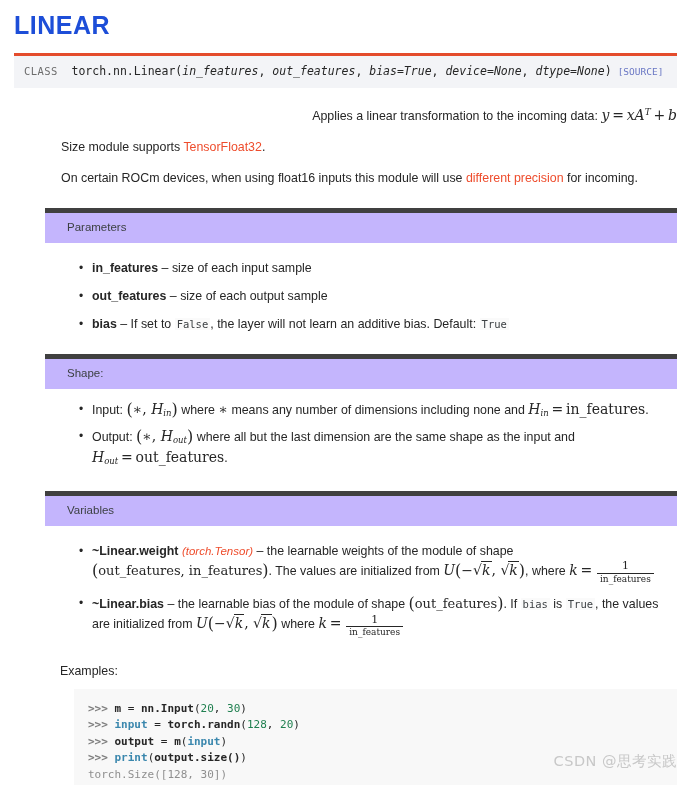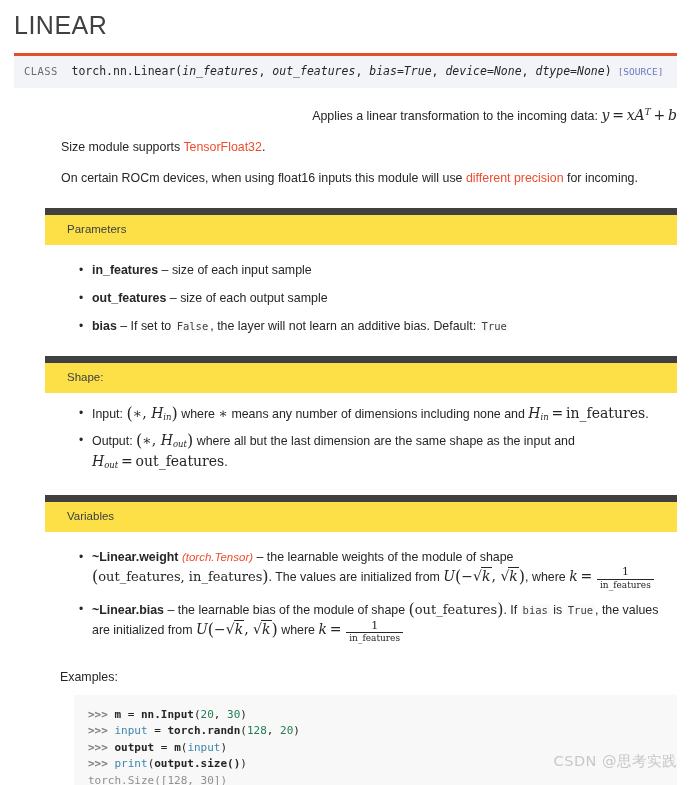--- a/index.html
+++ b/index.html
@@ -10,23 +10,23 @@
     background: #ffffff;
     font-family: "Liberation Sans", sans-serif;
     color: #262626;
     overflow: hidden;
     position: relative;
   }
 
   
   .page-title {
     font-size: 25px;
-    font-weight: 400;
+    font-weight: 700;
     letter-spacing: 0.5px;
-    color: #404040;
+    color: #1d4ed8;
     margin: 10px 12px 0 14px;
     line-height: 30px;
   }
 
   
   .sig-wrap {
     margin: 13px 14px 0 14px;
     border-top: 3px solid #e44c2c;
     background: #f3f4f7;
     padding: 7px 10px 8px 10px;
@@ -128,22 +128,22 @@
     font-family: "DejaVu Serif", serif;
     font-style: italic;
     font-size: 14px;
   }
 
   
   .section {
     margin: 21px 14px 0 45px;
   }
   .section-head {
-    border-top: 7px solid #404040;
-    background: #fde047;
+    border-top: 5px solid #404040;
+    background: #c4b5fd;
     font-size: 11.5px;
     color: #3c4043;
     padding: 7px 10px 8px 22px;
     line-height: 15px;
   }
   .section-body {
     padding: 6px 4px 0 4px;
   }
   ul.bullets {
     list-style: none;
@@ -193,21 +193,21 @@
     padding: 12px 14px 14px 14px;
     font-family: "DejaVu Sans Mono", monospace;
     font-size: 11px;
     line-height: 16.5px;
     color: #262626;
   }
   .cl { white-space: pre; }
   .prompt { color: #7f7f7f; font-weight: bold; }
   .cb-bold { font-weight: bold; }
   .cb-num { color: #208050; }
-  .cb-kw { color: #3a87ad; }
+  .cb-kw { color: #3a87ad; font-weight: bold; }
   .cb-out { color: #8f8f8f; }
 
   
   .watermark {
     position: absolute;
     right: 14px;
     bottom: 14px;
     font-size: 14.5px;
     color: #c8c8c8;
     letter-spacing: 0.5px;

